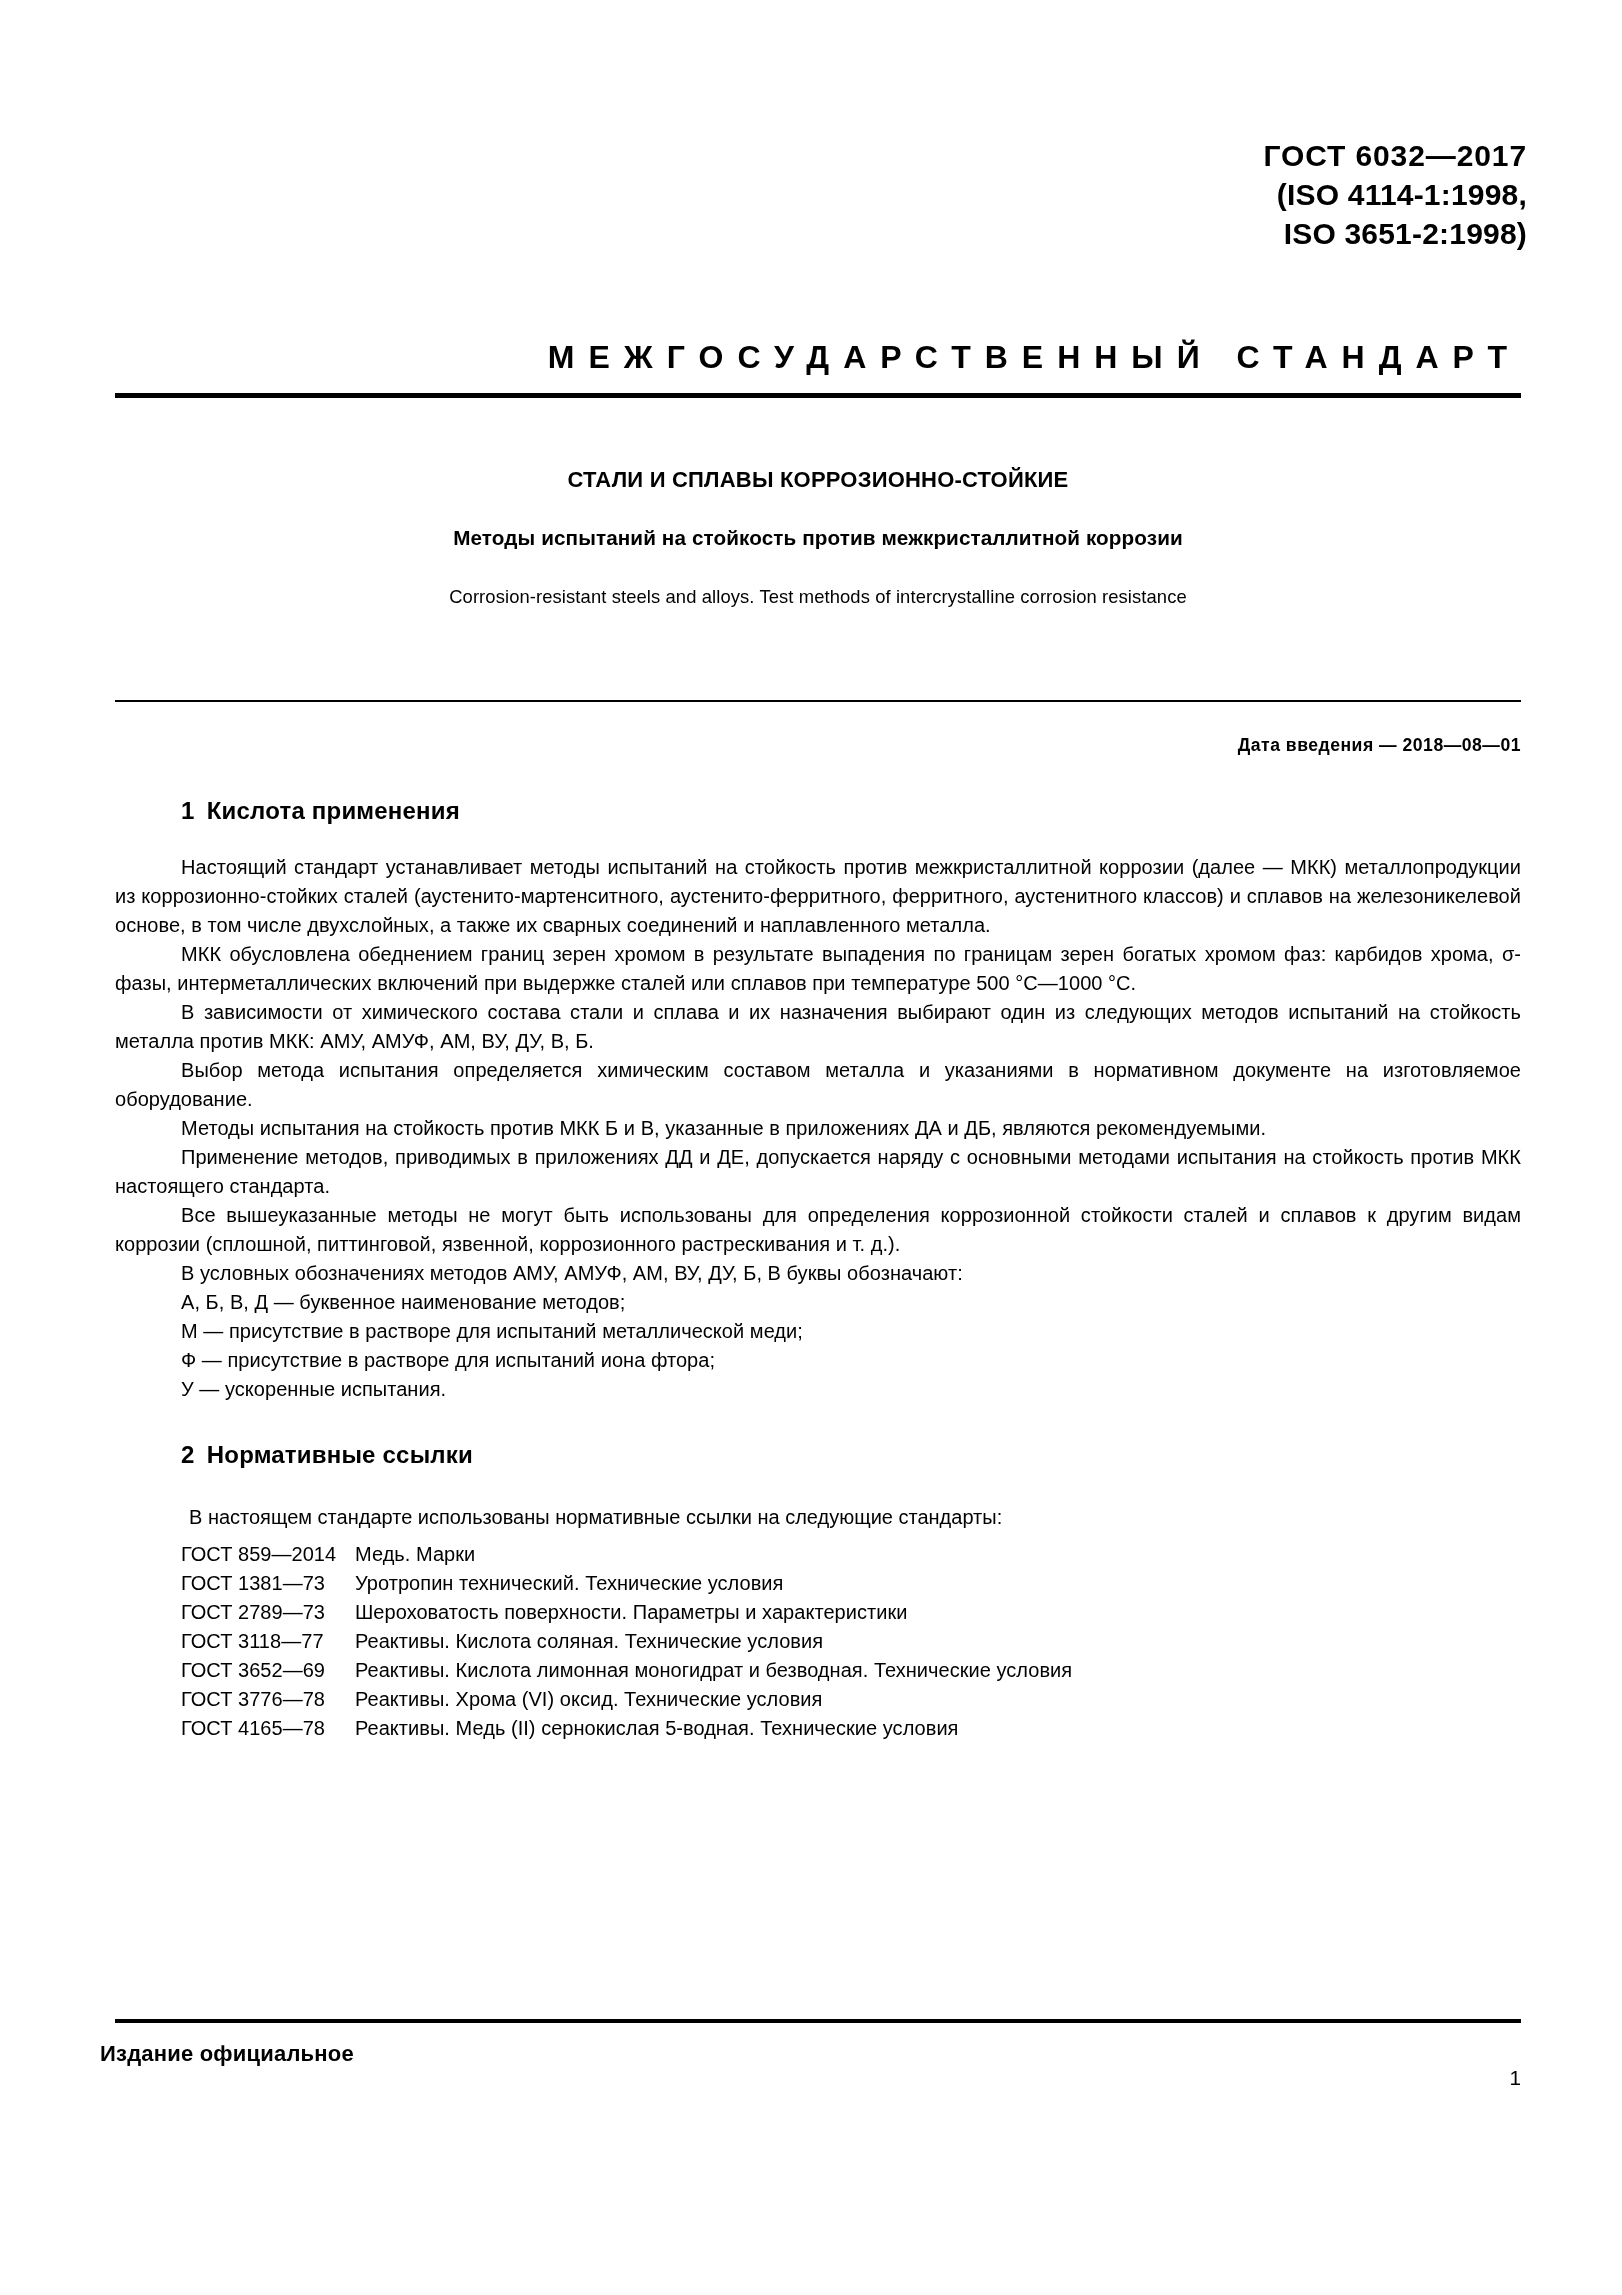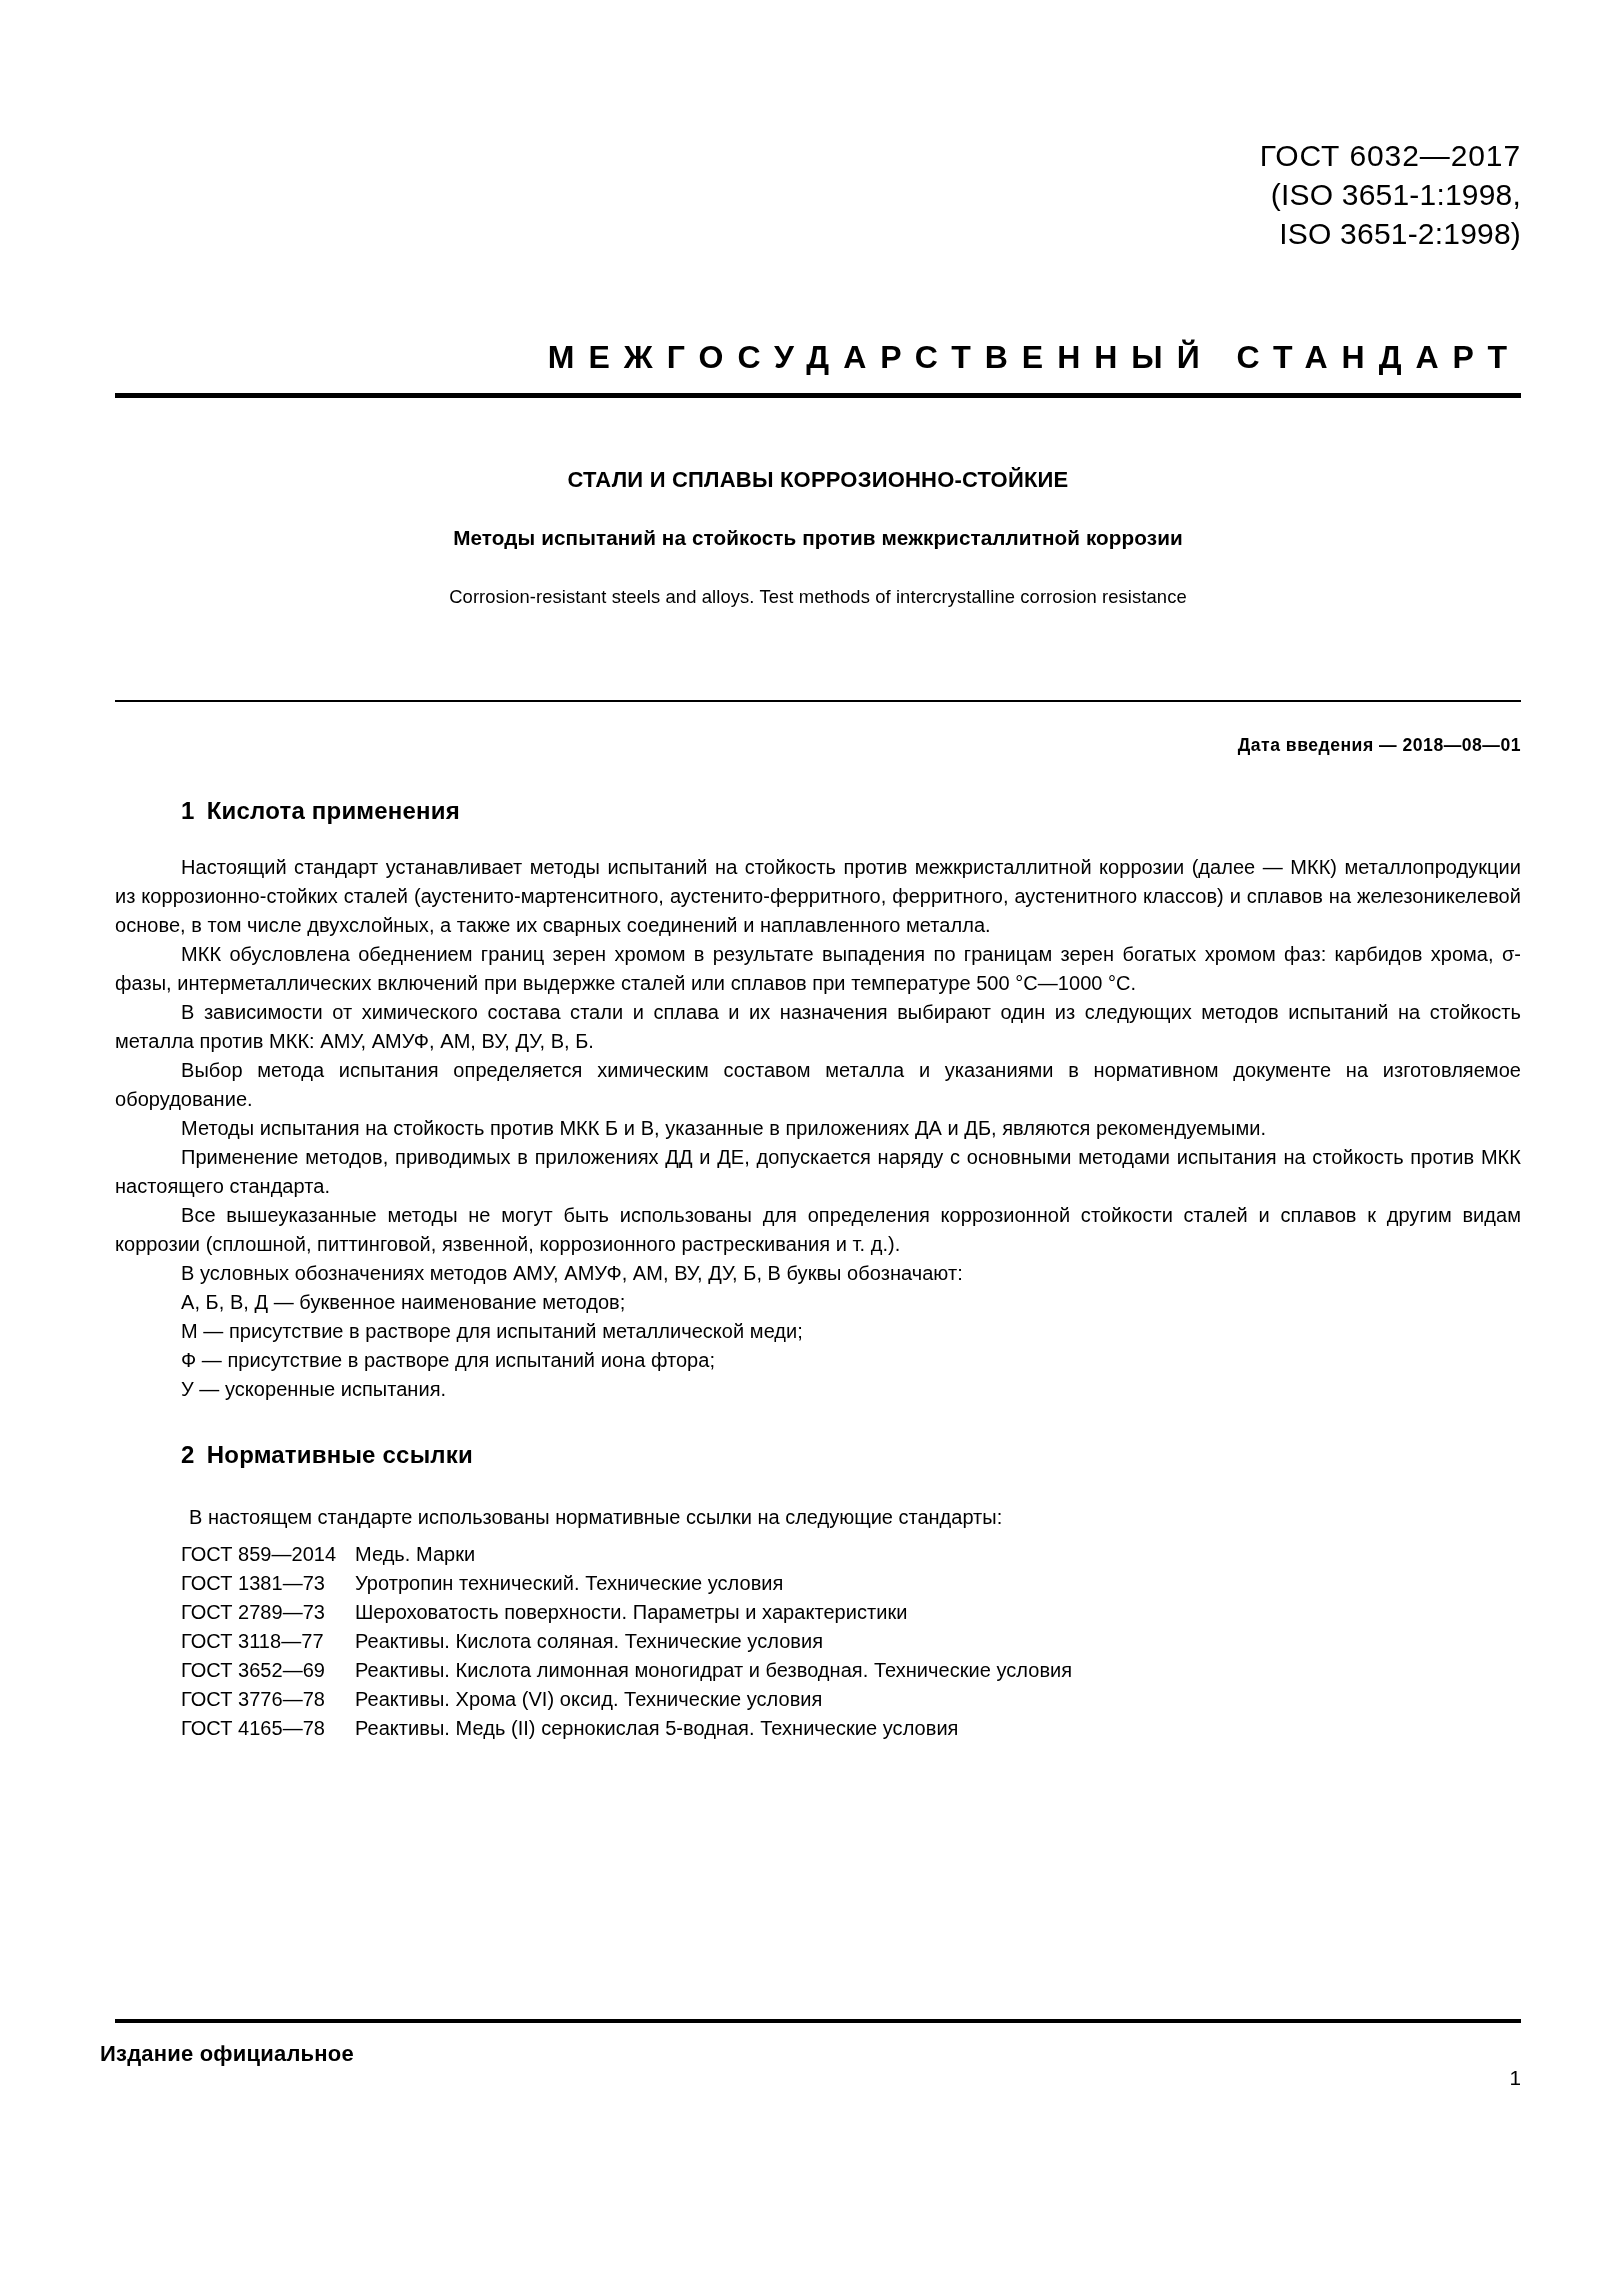--- a/index.html
+++ b/index.html
@@ -19,23 +19,23 @@
   .page {
     position: absolute;
     inset: 0;
     padding: 0;
   }
 
   
   .doc-code {
     position: absolute;
     top: 136px;
-    right: 102px;
+    right: 96px;
     text-align: right;
-    font-weight: normal;
+    font-weight: bold;
     font-size: 30px;
     line-height: 39px;
     letter-spacing: 0.2px;
   }
   .doc-code .line1 { letter-spacing: 0.9px; }
 
   
   .band {
     position: absolute;
     top: 339px;
@@ -182,21 +182,21 @@
     font-size: 20.7px;
   }
 </style>
 </head>
 <body>
 
 <div class="page">
 
   <div class="doc-code">
     <div class="line1">ГОСТ  6032—2017</div>
-    <div>(ISO 3651-1:1998,</div>
+    <div>(ISO 4114-1:1998,</div>
     <div>ISO 3651-2:1998)</div>
   </div>
 
   <div class="band">
     <div class="band-title">МЕЖГОСУДАРСТВЕННЫЙ СТАНДАРТ</div>
     <div class="rule-thick"></div>
   </div>
 
   <div class="titles">
     <div class="title-main">СТАЛИ И СПЛАВЫ КОРРОЗИОННО-СТОЙКИЕ</div>

